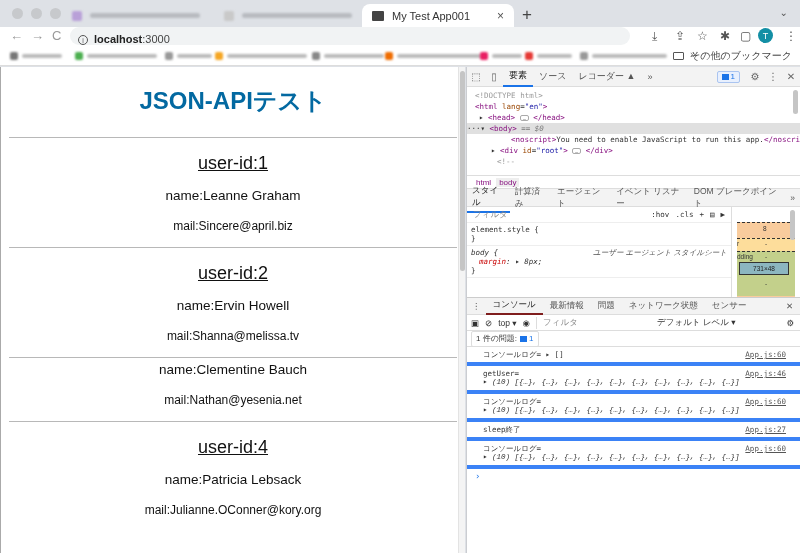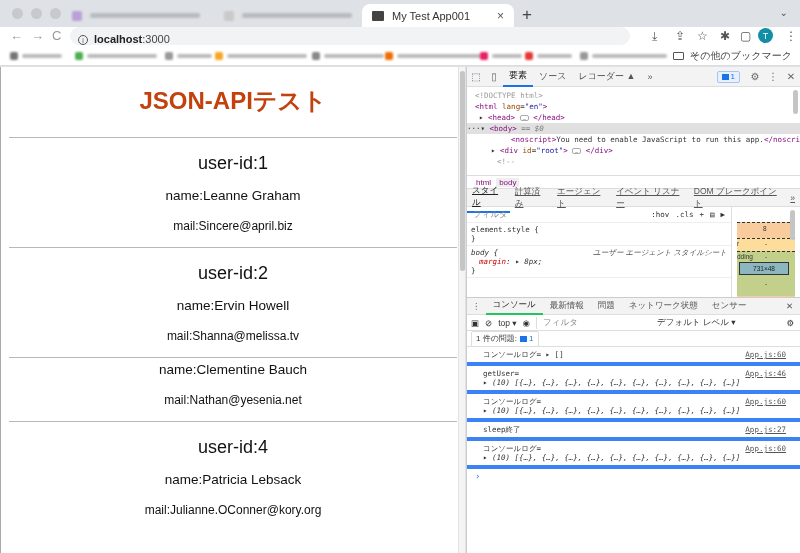--- a/index.html
+++ b/index.html
@@ -34,24 +34,24 @@
 .bm { position: absolute; top: 6px; height: 7px; display: flex; align-items: center; gap: 4px; }
 .bm .ic { width: 8px; height: 8px; border-radius: 2px; filter: blur(0.8px); }
 .bm .tx { height: 4px; background: #bbb; border-radius: 2px; filter: blur(1px); }
 .bm-other { position: absolute; right: 8px; top: 3px; font-size: 10px; color: #444; display: flex; align-items: center; gap: 6px; }
 .folder-ic { width: 11px; height: 8px; border: 1px solid #555; border-radius: 1px; }
 .chev2 { position: absolute; left: 690px; top: 3px; font-size: 10px; color: #777; }
 
 
 .page { position: absolute; left: 0; top: 67px; width: 465px; height: 486px; background: #fff; overflow: hidden; border-left: 1px solid #aaa; }
 .page-inner { padding: 0 8px; }
-.page h1 { font-size: 24px; font-weight: bold; text-align: center; margin: 18px 0 20px 0; color: #c2410c; }
+.page h1 { font-size: 24px; font-weight: bold; text-align: center; margin: 18px 0 20px 0; color: #0369a1; }
 .page hr { border: none; border-top: 1px solid #b8b8b8; margin: 0; }
 .user { text-align: center; color: #111; }
-.user h2 { font-size: 18px; font-weight: normal; padding-top: 15px; height: 46px; }
+.user h2 { font-size: 18px; font-weight: normal; padding-top: 15px; height: 46px; text-decoration: underline; }
 .user h3 { font-size: 13.5px; font-weight: normal; height: 29px; padding-top: 4px; }
 .user h4 { font-size: 12px; font-weight: normal; height: 34px; padding-top: 6px; }
 .pscroll { position: absolute; right: 0; top: 0; width: 7px; height: 486px; background: #f4f4f4; border-left: 1px solid #e3e3e3; }
 .pscroll .thumb { position: absolute; left: 1px; top: 4px; width: 5px; height: 200px; background: #c5c5c5; border-radius: 3px; }
 
 
 .devtools { position: absolute; left: 466px; top: 67px; width: 334px; height: 486px; background: #fff; border-left: 1px solid #cbcdd1; font-size: 9px; color: #333; }
 .dt-tabs { height: 20px; border-bottom: 1px solid #ddd; display: flex; align-items: center; background: #f3f3f3; position: relative; }
 .dt-tabs .ti { padding: 0 6px; height: 20px; display: flex; align-items: center; color: #555; }
 .dt-tabs .ti.active { color: #222; border-bottom: 2px solid #1a73e8; }
@@ -67,21 +67,21 @@
 .val { color: #1a1aa6; }
 .cmt { color: #999; }
 .dollar { color: #777; font-style: italic; }
 .ell { display: inline-block; width: 9px; height: 6px; border: 1px solid #aaa; border-radius: 2px; font-size: 5px; line-height: 4px; text-align: center; color: #888; vertical-align: middle; }
 .domscroll { position: absolute; right: 2px; top: 3px; width: 5px; height: 24px; background: #c5c5c5; border-radius: 3px; }
 .crumbs { height: 14px; border-top: 1px solid #ddd; border-bottom: 1px solid #ddd; display: flex; align-items: center; gap: 2px; padding-left: 6px; font-size: 8px; }
 .crumbs span { padding: 0 3px; color: #881280; }
 .crumbs span.cur { background: #eee; }
 
 .styletabs { height: 18px; border-bottom: 1px solid #ddd; display: flex; align-items: center; background: #f3f3f3; font-size: 8.5px; }
-.styletabs .ti { padding: 14px 5px; height: 30px; display: flex; align-items: center; color: #555; text-decoration: underline; }
+.styletabs .ti { padding: 14px 5px; height: 30px; display: flex; align-items: center; color: #555; }
 .styletabs .ti.active { color: #222; border-bottom: 2px solid #1a73e8; }
 
 .stylepane { position: relative; height: 90px; }
 .stylebody { position: absolute; left: 0; top: 0; width: 265px; height: 90px; border-right: 1px solid #ddd; }
 .filterrow { height: 16px; display: flex; align-items: center; padding-left: 6px; border-bottom: 1px solid #eee; font-size: 8.5px; }
 .filterrow .ph { color: #888; flex: 1; }
 .filterrow .tools { display: flex; gap: 6px; padding-right: 6px; font-family: "DejaVu Sans Mono", monospace; font-size: 7.5px; color: #333; }
 .rule { font-family: "DejaVu Sans Mono", monospace; font-size: 7.5px; padding: 2px 4px; border-bottom: 1px solid #eee; line-height: 9px; position: relative; }
 .rule .src { position: absolute; right: 4px; top: 2px; font-family: "Liberation Sans", sans-serif; font-style: italic; font-size: 7.5px; color: #555; }
 .prop { color: #c80000; }
@@ -89,29 +89,29 @@
 .boxmodel { position: absolute; left: 270px; top: 0; width: 58px; height: 90px; }
 .bm-margin { position: absolute; left: 0; top: 15px; width: 58px; height: 75px; background: #f9cc9d; border-top: 1px dashed #333; }
 .bm-border { position: absolute; left: 0; top: 17px; width: 58px; height: 58px; background: #fddd9b; border-top: 1px dashed #333; }
 .bm-padding { position: absolute; left: 0; top: 13px; width: 58px; height: 45px; background: #c3d08b; border-top: 1px dashed #333; }
 .bm-content { position: absolute; left: 2px; top: 8px; width: 50px; height: 13px; background: #8cb6c0; border: 1px solid #333; font-size: 6.5px; text-align: center; line-height: 11px; color: #222; }
 .bm-txt { position: absolute; font-size: 6.5px; color: #333; }
 .bmscroll { position: absolute; right: 0; top: 3px; width: 5px; height: 30px; background: #c5c5c5; border-radius: 3px; }
 
 .drawer-tabs { height: 18px; border-top: 1px solid #ccc; border-bottom: 1px solid #ddd; display: flex; align-items: center; background: #f3f3f3; font-size: 8.5px; position: relative; }
 .drawer-tabs .ti { padding: 0 7px; height: 18px; display: flex; align-items: center; color: #555; }
-.drawer-tabs .ti.active { color: #222; border-bottom: 2px solid #22c55e; }
+.drawer-tabs .ti.active { color: #222; border-bottom: 2px solid #7f1d1d; }
 .console-toolbar { height: 16px; border-bottom: 1px solid #ddd; display: flex; align-items: center; gap: 6px; padding-left: 4px; font-size: 8.5px; position: relative; }
 .console-toolbar .filter { flex: 0 0 115px; color: #888; border-left: 1px solid #ddd; padding-left: 6px; }
 .issues { height: 16px; border-bottom: 1px solid #ddd; display: flex; align-items: center; padding-left: 4px; font-size: 8px; }
 .issues .pill { border: 1px solid #ddd; padding: 1px 4px; border-radius: 2px; display: flex; gap: 3px; align-items: center; }
 .msgs { font-family: "DejaVu Sans Mono", monospace; font-size: 7.5px; }
 .msg { border-bottom: 4px solid #3b82f6; padding: 3px 12px 3px 16px; position: relative; line-height: 9px; }
 .msg .link { position: absolute; right: 14px; top: 3px; color: #555; text-decoration: underline; }
-.msg .arr { font-style: italic; color: #333; }
+.msg .arr { font-style: italic; color: #333; font-family: Liberation Mono, monospace; }
 .prompt { padding: 2px 8px; color: #1a73e8; font-size: 9px; }
 </style>
 </head>
 <body>
 
 <div class="tabstrip">
   <div class="traffic">
     <span></span>
     <span></span>
     <span></span>

